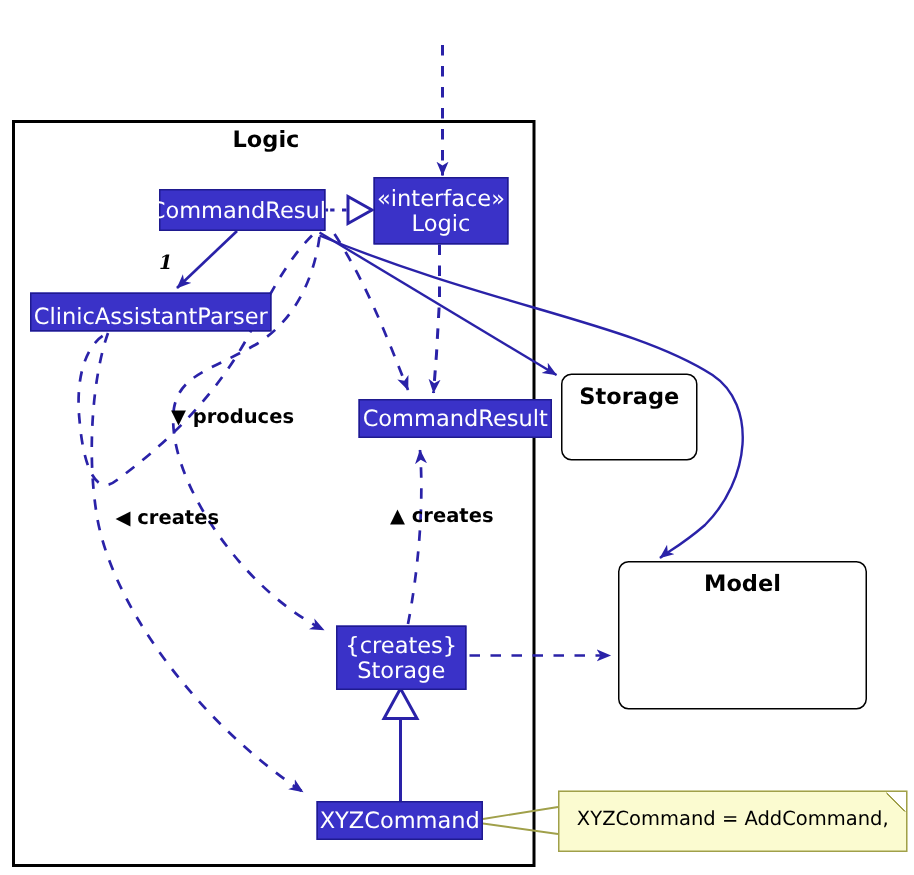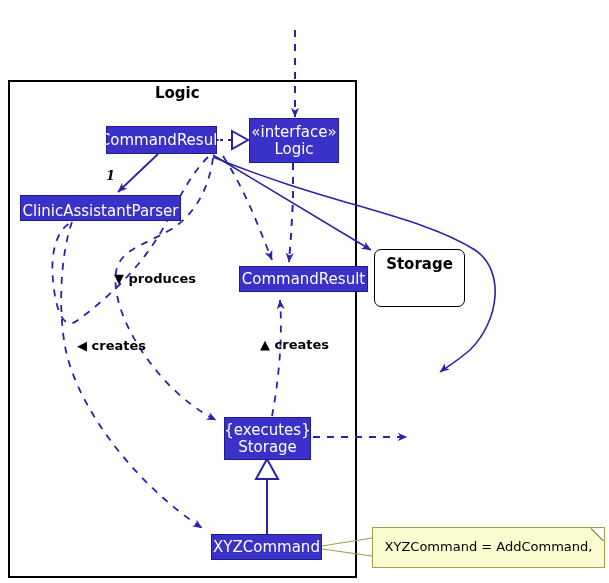--- a/index.html
+++ b/index.html
@@ -179,32 +179,35 @@
 
   <div class="node class-box" style="left:20px; top:195px; width:161px; height:26px;justify-content:flex-end;">
     <span>ClinicAssistantParser</span>
   </div>
 
   <div class="node class-box" style="left:211px; top:266px; width:129px; height:26px;margin-left:28px;">
     <span>CommandResult</span>
   </div>
 
   <div class="node class-box" style="left:224px; top:417px; width:87px; height:43px;">
-    <span class="line2">{executes}</span>
+    <span class="line2">{creates}</span>
     <span class="line2">Storage</span>
   </div>
 
   <div class="node class-box" style="left:211px; top:534px; width:111px; height:26px;">
     <span>XYZCommand</span>
   </div>
 
   <div class="node comp-box" style="left:374px; top:249px; width:91px; height:58px;">
     <span>Storage</span>
   </div>
 
+  <div class="node comp-box" style="left:412px; top:374px; width:166px; height:99px;">
+    <span>Model</span>
+  </div>
 
   <div class="node note-box" style="left:372px; top:527px; width:233px; height:41px; position:absolute;">
     <span class="note-fold"></span>
     <span>XYZCommand = AddCommand,</span>
   </div>
 
   <div class="mult-label" style="left:106px; top:168px;">1</div>
 
   <div class="edge-label" style="left:114px; top:271px;">▼ produces</div>
 

